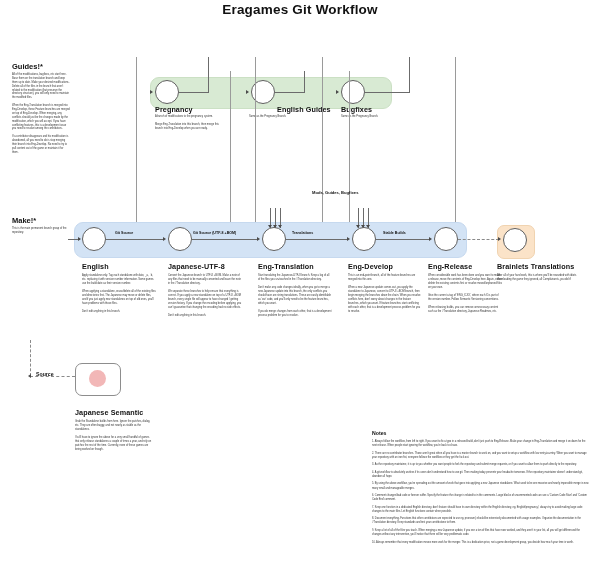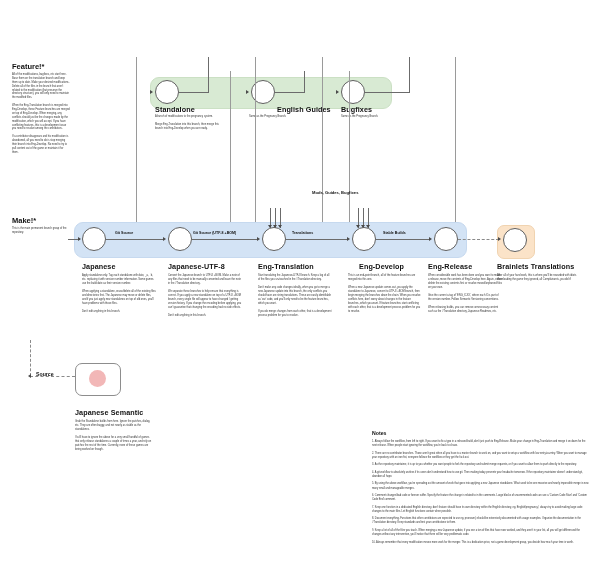--- a/index.html
+++ b/index.html
@@ -71,39 +71,40 @@
   
   .notes-title{font-size:5.2px;font-weight:bold;color:#111;}
   .notes-body{font-size:2.55px;line-height:1.62;color:#333;}
   .notes-body p{margin:0 0 3.4px 0;}
 </style>
 </head>
 <body>
 
 <div class="page">
 
-
-  <div class="grp-label" style="position:absolute;left:12px;top:62px;">Feature!*</div>
+  <div class="title">Eragames Git Workflow</div>
+
+  <div class="grp-label" style="position:absolute;left:12px;top:62px;">Guides!*</div>
   <div class="grp-desc" style="position:absolute;left:12px;top:73px;width:58px;white-space:pre-line;">All of the modifications, bugfixes, etc start here. Base them on the translation branch and keep them up to date. Make your desired modifications. Delete all of the files in the branch that aren't related to the modification (but preserve the directory structure), you will only need to maintain the modified files.
 
 When the Eng-Translation branch is merged into Eng-Develop, these Feature branches are merged on top of Eng-Develop. When merging, any conflicts should just be the changes made by the modification, which you will accept. If you have conflicting features, this is a development issue you need to resolve among the contributors.
 
 If a contributor disappears and his modification is abandoned, all you need to do is stop merging their branch into Eng-Develop. No need to try to pull content out of the game or maintain it for them.</div>
 
   <div class="band band-feature" style="left:150px;top:77px;width:240px;height:30px;"></div>
 
   <div class="node" style="left:155px;top:80px;width:24px;height:24px;"></div>
   <div class="node" style="left:251px;top:80px;width:24px;height:24px;"></div>
   <div class="node" style="left:341px;top:80px;width:24px;height:24px;"></div>
 
   <div class="arrow" style="left:150px;top:89.8px;"></div>
   <div class="arrow" style="left:246px;top:89.8px;"></div>
   <div class="arrow" style="left:336px;top:89.8px;"></div>
 
-  <div class="node-title" style="position:absolute;left:155px;top:105px;">Standalone</div>
+  <div class="node-title" style="position:absolute;left:155px;top:105px;">Pregnancy</div>
   <div class="node-desc" style="position:absolute;left:155px;top:115px;width:72px;white-space:pre-line;">A bunch of modifications to the pregnancy system.
 
 Merge Eng-Translation into this branch, then merge this branch into Eng-Develop when you are ready.</div>
 
   <div class="node-title" style="position:absolute;left:249px;top:105px;padding-left:28px;">English Guides</div>
   <div class="node-desc" style="position:absolute;left:249px;top:115px;width:72px;white-space:pre-line;">Same as the Pregnancy Branch.</div>
 
   <div class="node-title" style="position:absolute;left:341px;top:105px;">Bugfixes</div>
   <div class="node-desc" style="position:absolute;left:341px;top:115px;width:72px;white-space:pre-line;">Same as the Pregnancy Branch.</div>
 
@@ -164,42 +165,42 @@
   <div class="arrow-d" style="left:272.8px;top:225px;"></div>
   <div class="arrow-d" style="left:277.8px;top:225px;"></div>
 
   <div class="ln lnv" style="left:358px;top:208px;height:20px;"></div>
   <div class="ln lnv" style="left:363px;top:208px;height:20px;"></div>
   <div class="ln lnv" style="left:368px;top:208px;height:20px;"></div>
   <div class="arrow-d" style="left:355.8px;top:225px;"></div>
   <div class="arrow-d" style="left:360.8px;top:225px;"></div>
   <div class="arrow-d" style="left:365.8px;top:225px;"></div>
 
-  <div class="node-title" style="position:absolute;left:82px;top:262px;">Japanese</div>
+  <div class="node-title" style="position:absolute;left:82px;top:262px;">English</div>
   <div class="node-desc" style="position:absolute;left:82px;top:274px;width:74px;white-space:pre-line;">Apply standalone only. Tag each standalone with date, _a, _b, etc. replacing it with version number information. Some games use the build date as their version number.
 
 When applying a standalone, erase/delete all of the existing files and directories first. The Japanese may move or delete files, and if you just apply new standalones on top of old ones, you'll have problems with those files.
 
 Don't edit anything in this branch.</div>
 
   <div class="node-title" style="position:absolute;left:168px;top:262px;">Japanese-UTF-8</div>
   <div class="node-desc" style="position:absolute;left:168px;top:274px;width:74px;white-space:pre-line;">Convert the Japanese branch to UTF-8 +BOM. Make a note of any files that need to be manually converted and leave the note in the #Translation directory.
 
 We separate these branches to help ensure that everything is correct. If you apply a new standalone on top of a UTF-8 +BOM branch, every single file will appear to have changed / getting version history. If you change the encoding before applying, you can't guarantee that changing the encoding had no side effects.
 
 Don't edit anything in this branch.</div>
 
   <div class="node-title" style="position:absolute;left:258px;top:262px;">Eng-Translation</div>
   <div class="node-desc" style="position:absolute;left:258px;top:274px;width:74px;white-space:pre-line;">Start translating the Japanese-UTF-8 branch. Keep a log of all of the files you un-touched in the #Translation directory.
 
 Don't make any code changes ideally, when you go to merge a new Japanese update into this branch, the only conflicts you should have are string translations. These are easily identifiable as 'our' code, and you'll only need to be the feature branches, which you want.
 
 If you do merge changes from each other, that is a development process problem for you to resolve.</div>
 
-  <div class="node-title" style="position:absolute;left:348px;top:262px;margin-left:11px;">Eng-Develop</div>
+  <div class="node-title" style="position:absolute;left:348px;top:262px;">Eng-Develop</div>
   <div class="node-desc" style="position:absolute;left:348px;top:274px;width:74px;white-space:pre-line;">This is an end-point branch, all of the feature branches are merged into this one.
 
 When a new Japanese update comes out, you apply the standalone to Japanese, convert to UTF-8 +BOM branch, then begin merging the branches down the chain. When you resolve conflicts here, don't worry about changes in the feature branches, which you want. If feature branches start conflicting with each other, that is a development process problem for you to resolve.</div>
 
   <div class="node-title" style="position:absolute;left:428px;top:262px;">Eng-Release</div>
   <div class="node-desc" style="position:absolute;left:428px;top:274px;width:74px;white-space:pre-line;">When considerable work has been done and you want to make a release, move the contents of Eng-Develop here. Again, either delete the existing contents first or resolve moved/orphaned files on your own.
 
 Give the current a tag of 'ENG_X.XX', where each X is part of the version number. Follow Semantic Versioning conventions.
 
 When releasing builds, you can remove unnecessary content such as the #Translation directory, Japanese Readmes, etc.</div>

